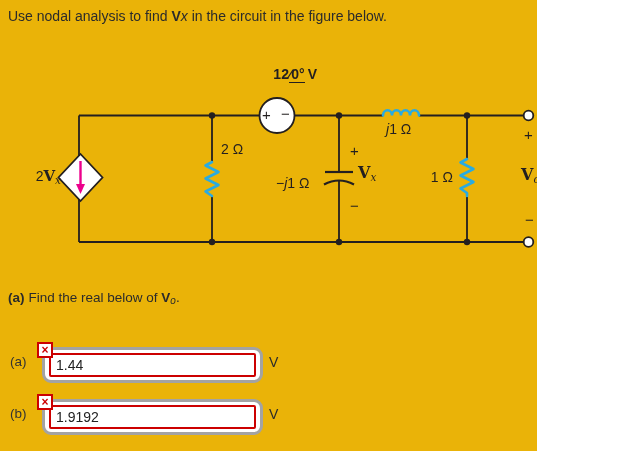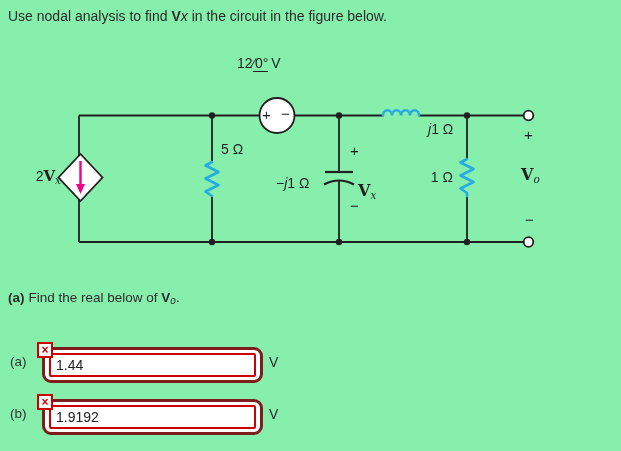--- a/index.html
+++ b/index.html
@@ -1,44 +1,44 @@
 <!DOCTYPE html>
 <html><head>
 <meta charset="utf-8">
 <style>
   html,body{margin:0;padding:0;background:#fff;}
-  .page{position:relative;width:621px;height:451px;background:#86efac;overflow:hidden;
-        font-family:"Liberation Sans",sans-serif;color:#2b2b2b;}
+  .page{position:relative;width:522px;height:451px;background:#eab308;overflow:hidden;
+        font-family:"Liberation Sans",sans-serif;color:#2b2b2b;padding-left:15px;}
   .abs{position:absolute;}
   .title{left:8px;top:8px;font-size:14px;color:#2b2b2b;white-space:nowrap;}
   .title b{font-weight:bold;}
   .title i{font-style:italic;}
 
   
   .clbl{position:absolute;font-size:14px;color:#231F20;white-space:nowrap;line-height:16px;}
-  .src-lbl{left:237px;top:55px;width:80px;text-align:left;}
+  .src-lbl{left:237px;top:66px;width:80px;text-align:right;font-weight:bold;}
   .ang{display:inline-block;border-bottom:1.5px solid #231F20;padding-bottom:0px;line-height:15px;}
   .unit-sp{margin-left:3px;}
   .serifV{font-family:"DejaVu Serif",serif;font-weight:bold;font-size:15px;}
   .serifVbig{font-family:"DejaVu Serif",serif;font-weight:bold;font-size:16px;}
   .ssub{font-family:"DejaVu Serif",serif;font-style:italic;font-size:10.5px;vertical-align:-3px;}
   .it{font-style:italic;}
   .polarity{font-size:15px;line-height:15px;}
 
   
   .questions{left:8px;top:289px;font-size:13.5px;line-height:18.5px;color:#2b2b2b;}
   .qlabel{font-weight:bold;margin-right:4px;}
   .qsub{font-style:italic;font-size:10px;vertical-align:-2px;}
   .qV{font-weight:bold;}
 
   
   .ans-label{font-size:13.5px;color:#333;}
   .err-badge{position:absolute;width:12px;height:12px;background:#fff;border:2px solid #CC0000;
              color:#CC0000;font-weight:bold;font-size:12px;line-height:12px;text-align:center;z-index:3;}
-  .outer-box{position:absolute;width:215px;height:30px;border:3px solid #7f1d1d;border-radius:9px;
+  .outer-box{position:absolute;width:215px;height:30px;border:3px solid #a3a3a3;border-radius:9px;
              background:#fff;padding:0;z-index:2;}
   .ans-input{display:block;margin:3px 4px;width:207px;height:24px;border:2px solid #CC0000;border-radius:2px;
              font-family:"Liberation Sans",sans-serif;font-size:14px;color:#222;padding:0 5px;
              box-sizing:border-box;outline:none;}
   .unit{font-size:14px;color:#2b2b2b;}
 </style>
 </head>
 <body>
 
 <div class="page">
@@ -95,29 +95,29 @@
     </svg>
 
     
     <div class="clbl src-lbl"><span>12</span><span class="ang"><span>∕</span><span>0°</span></span><span class="unit-sp">V</span></div>
 
     <span class="clbl polarity" style="left:262px;top:107px;">+</span>
     <span class="clbl polarity" style="left:281px;top:106px;">−</span>
 
     <div class="clbl" style="left:25px;top:168px;width:36px;text-align:right;"><span>2</span><span class="serifV">V</span><span class="ssub">x</span></div>
 
-    <span class="clbl" style="left:221px;top:141px;">5 Ω</span>
+    <span class="clbl" style="left:221px;top:141px;">2 Ω</span>
 
     <div class="clbl" style="left:276px;top:175px;width:55px;"><span>−</span><span class="it">j</span><span>1 Ω</span></div>
 
     <span class="clbl polarity" style="left:350px;top:143px;">+</span>
-    <div class="clbl" style="left:358px;top:183px;"><span class="serifVbig">V</span><span class="ssub">x</span></div>
+    <div class="clbl" style="left:358px;top:165px;"><span class="serifVbig">V</span><span class="ssub">x</span></div>
     <span class="clbl polarity" style="left:350px;top:198px;">−</span>
 
-    <div class="clbl" style="left:386px;top:121px;margin-left:42px;"><span class="it">j</span><span>1 Ω</span></div>
+    <div class="clbl" style="left:386px;top:121px;"><span class="it">j</span><span>1 Ω</span></div>
 
     <div class="clbl" style="left:422px;top:169px;width:31px;text-align:right;"><span>1 Ω</span></div>
 
     <span class="clbl polarity" style="left:524px;top:127px;">+</span>
     <div class="clbl" style="left:521px;top:167px;"><span class="serifVbig">V</span><span class="ssub">o</span></div>
     <span class="clbl polarity" style="left:525px;top:212px;">−</span>
   </div>
 
   <div class="abs questions">
     <div><span class="qlabel">(a)</span><span>Find the real below of </span><span class="qV">V</span><span class="qsub">o</span><span>.</span></div>

